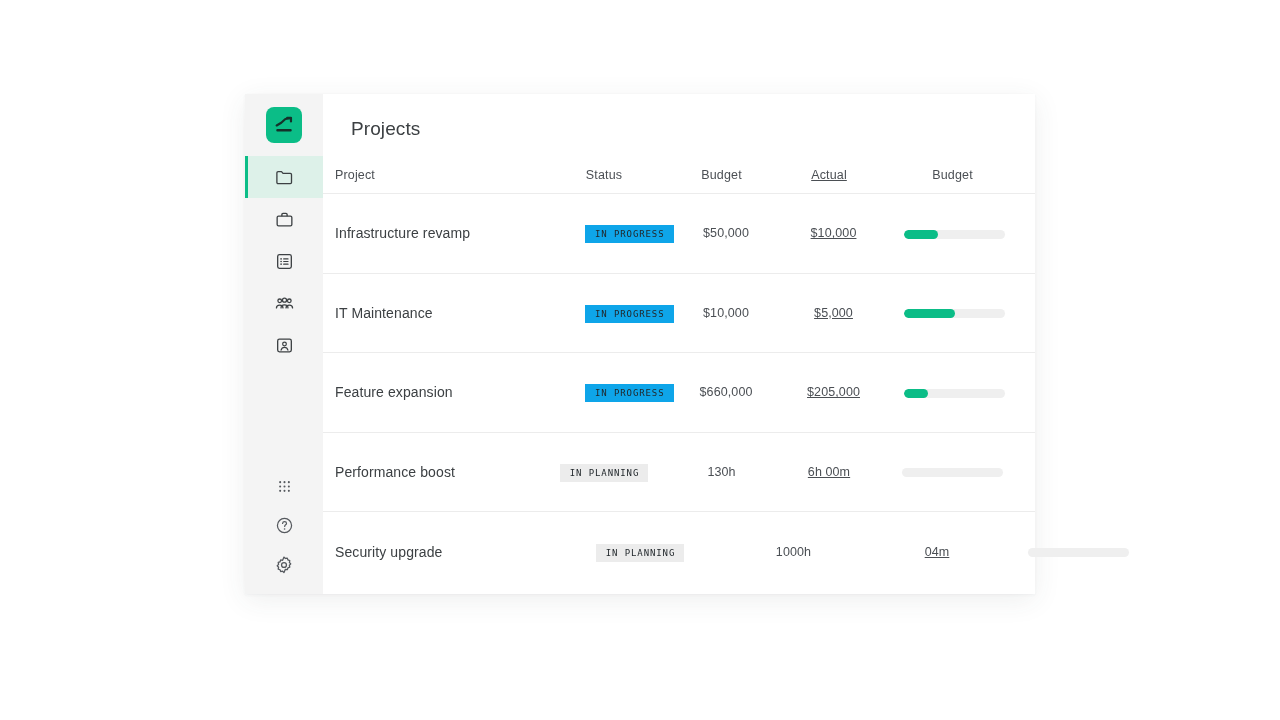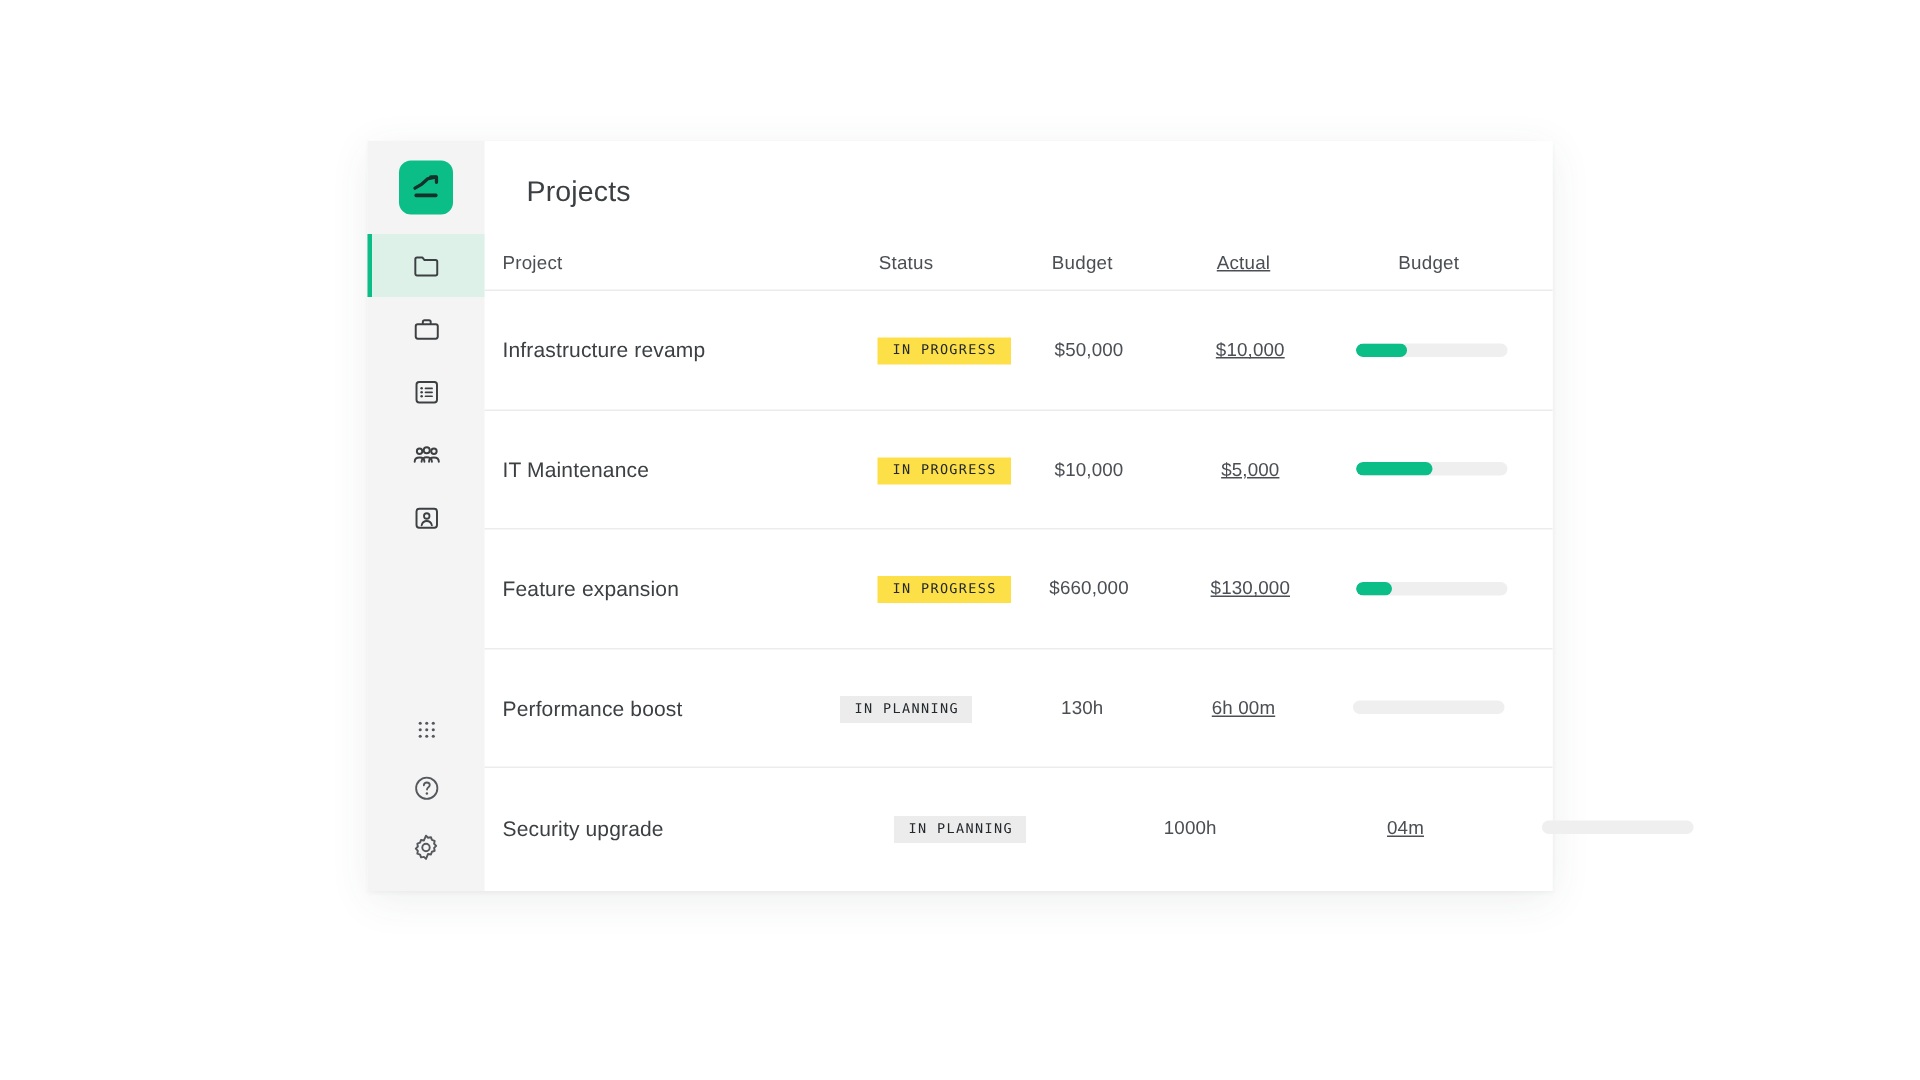--- a/index.html
+++ b/index.html
@@ -181,21 +181,21 @@
     display: inline-block;
     font-family: "DejaVu Sans Mono", "Liberation Mono", monospace;
     font-size: 9px;
     letter-spacing: 0.9px;
     color: #22282c;
     padding: 4px 9px 4px 10px;
     line-height: 1.15;
     white-space: nowrap;
   }
 
-  .badge.progress { background: #fde047; margin-left: 46px; }
+  .badge.progress { background: #0ea5e9; margin-left: 46px; }
   .badge.planning { background: #ececec; }
 
   .progress-track {
     display: inline-block;
     width: 101px;
     height: 9px;
     border-radius: 5px;
     background: #efefef;
     overflow: hidden;
     vertical-align: middle;
@@ -337,21 +337,21 @@
               <div class="c-project cell-project">IT Maintenance</div>
               <div class="c-status"><span class="badge progress">IN PROGRESS</span></div>
               <div class="c-budget cell-num">$10,000</div>
               <div class="c-actual cell-num">$5,000</div>
               <div class="c-scope"><div class="progress-track"><div class="progress-fill" style="width: 50%;"></div></div></div>
             </div>
             <div class="row body-row">
               <div class="c-project cell-project">Feature expansion</div>
               <div class="c-status"><span class="badge progress">IN PROGRESS</span></div>
               <div class="c-budget cell-num">$660,000</div>
-              <div class="c-actual cell-num">$130,000</div>
+              <div class="c-actual cell-num">$205,000</div>
               <div class="c-scope"><div class="progress-track"><div class="progress-fill" style="width: 24%;"></div></div></div>
             </div>
             <div class="row body-row">
               <div class="c-project cell-project">Performance boost</div>
               <div class="c-status"><span class="badge planning">IN PLANNING</span></div>
               <div class="c-budget cell-num">130h</div>
               <div class="c-actual cell-num">6h 00m</div>
               <div class="c-scope"><div class="progress-track"><div class="progress-fill" style="width: 0%;"></div></div></div>
             </div>
             <div class="row body-row">

